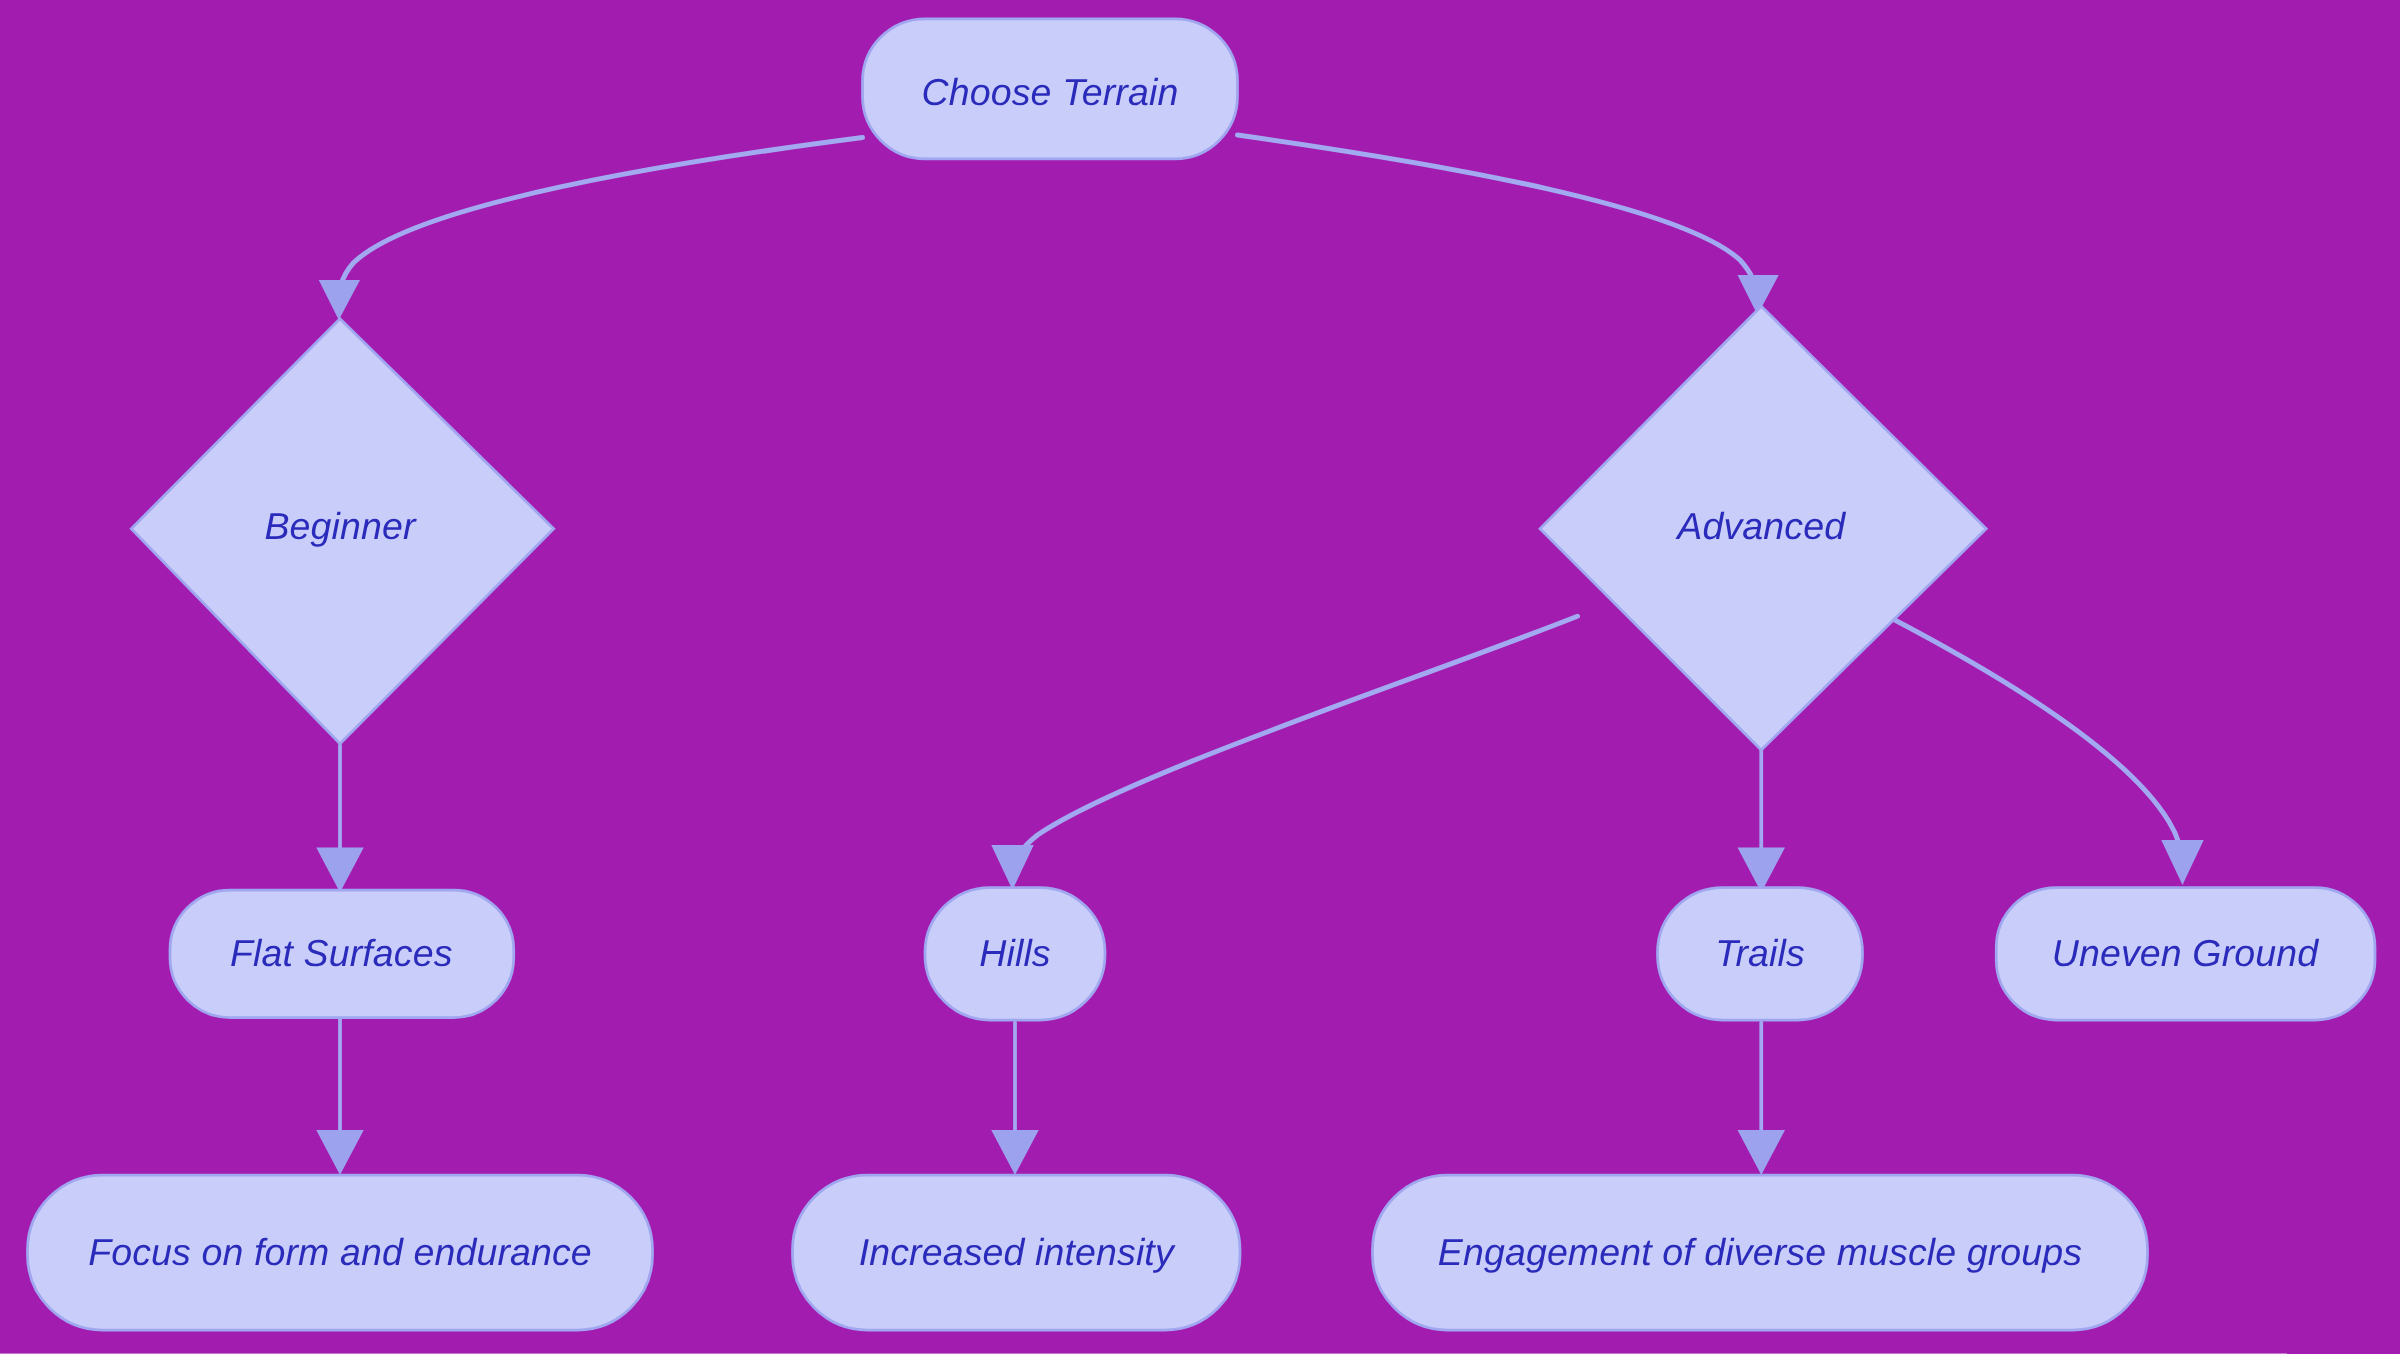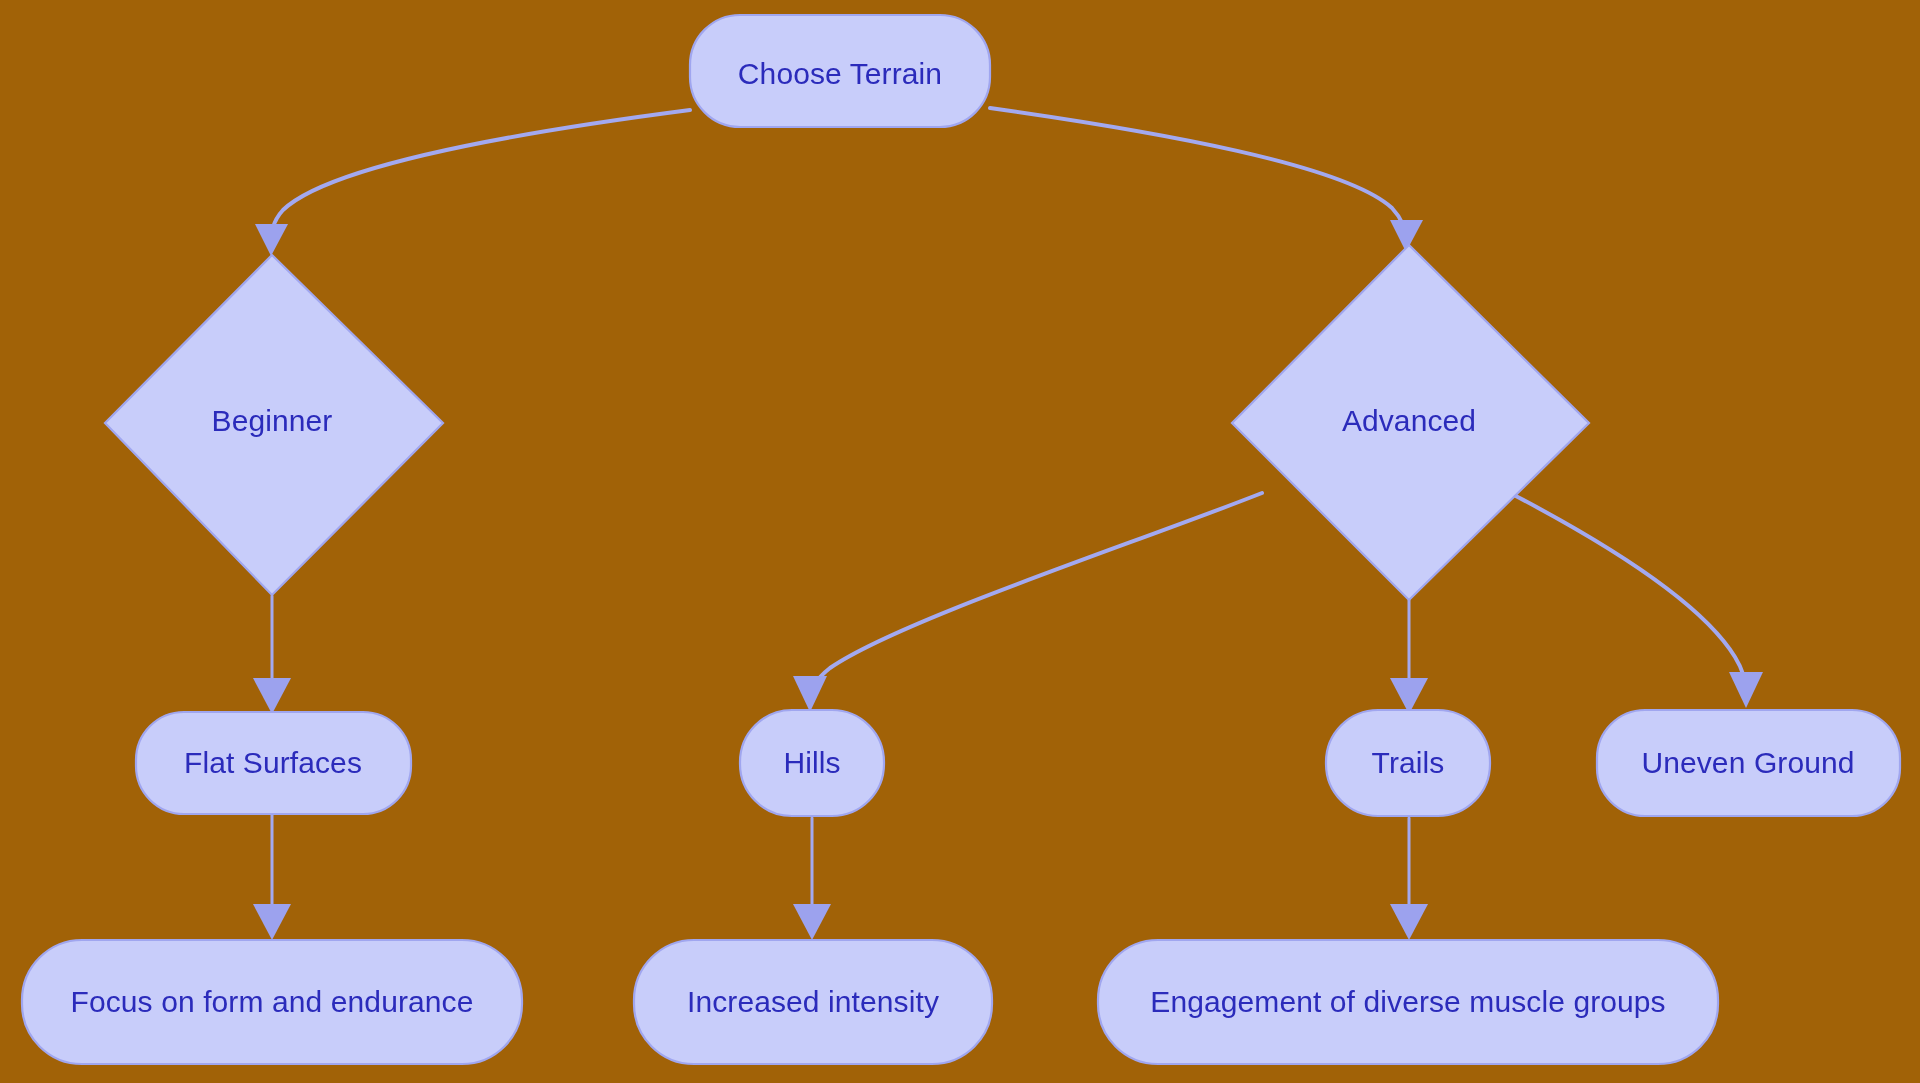--- a/index.html
+++ b/index.html
@@ -10,21 +10,22 @@
   body {
     width: 1920px;
     height: 1083px;
     overflow: hidden;
     font-family: "Liberation Sans", "DejaVu Sans", sans-serif;
   }
   #flowchart-root {
     position: relative;
     width: 1920px;
     height: 1083px;
-    background: #a16207;
+    background: #a21caf;
+    font-style: italic;
   }
   svg#flow-svg {
     display: block;
     width: 1920px;
     height: 1083px;
   }
   .node-shape {
     fill: #c8cdfa;
     stroke: #a0a6ef;
     stroke-width: 2.2;

